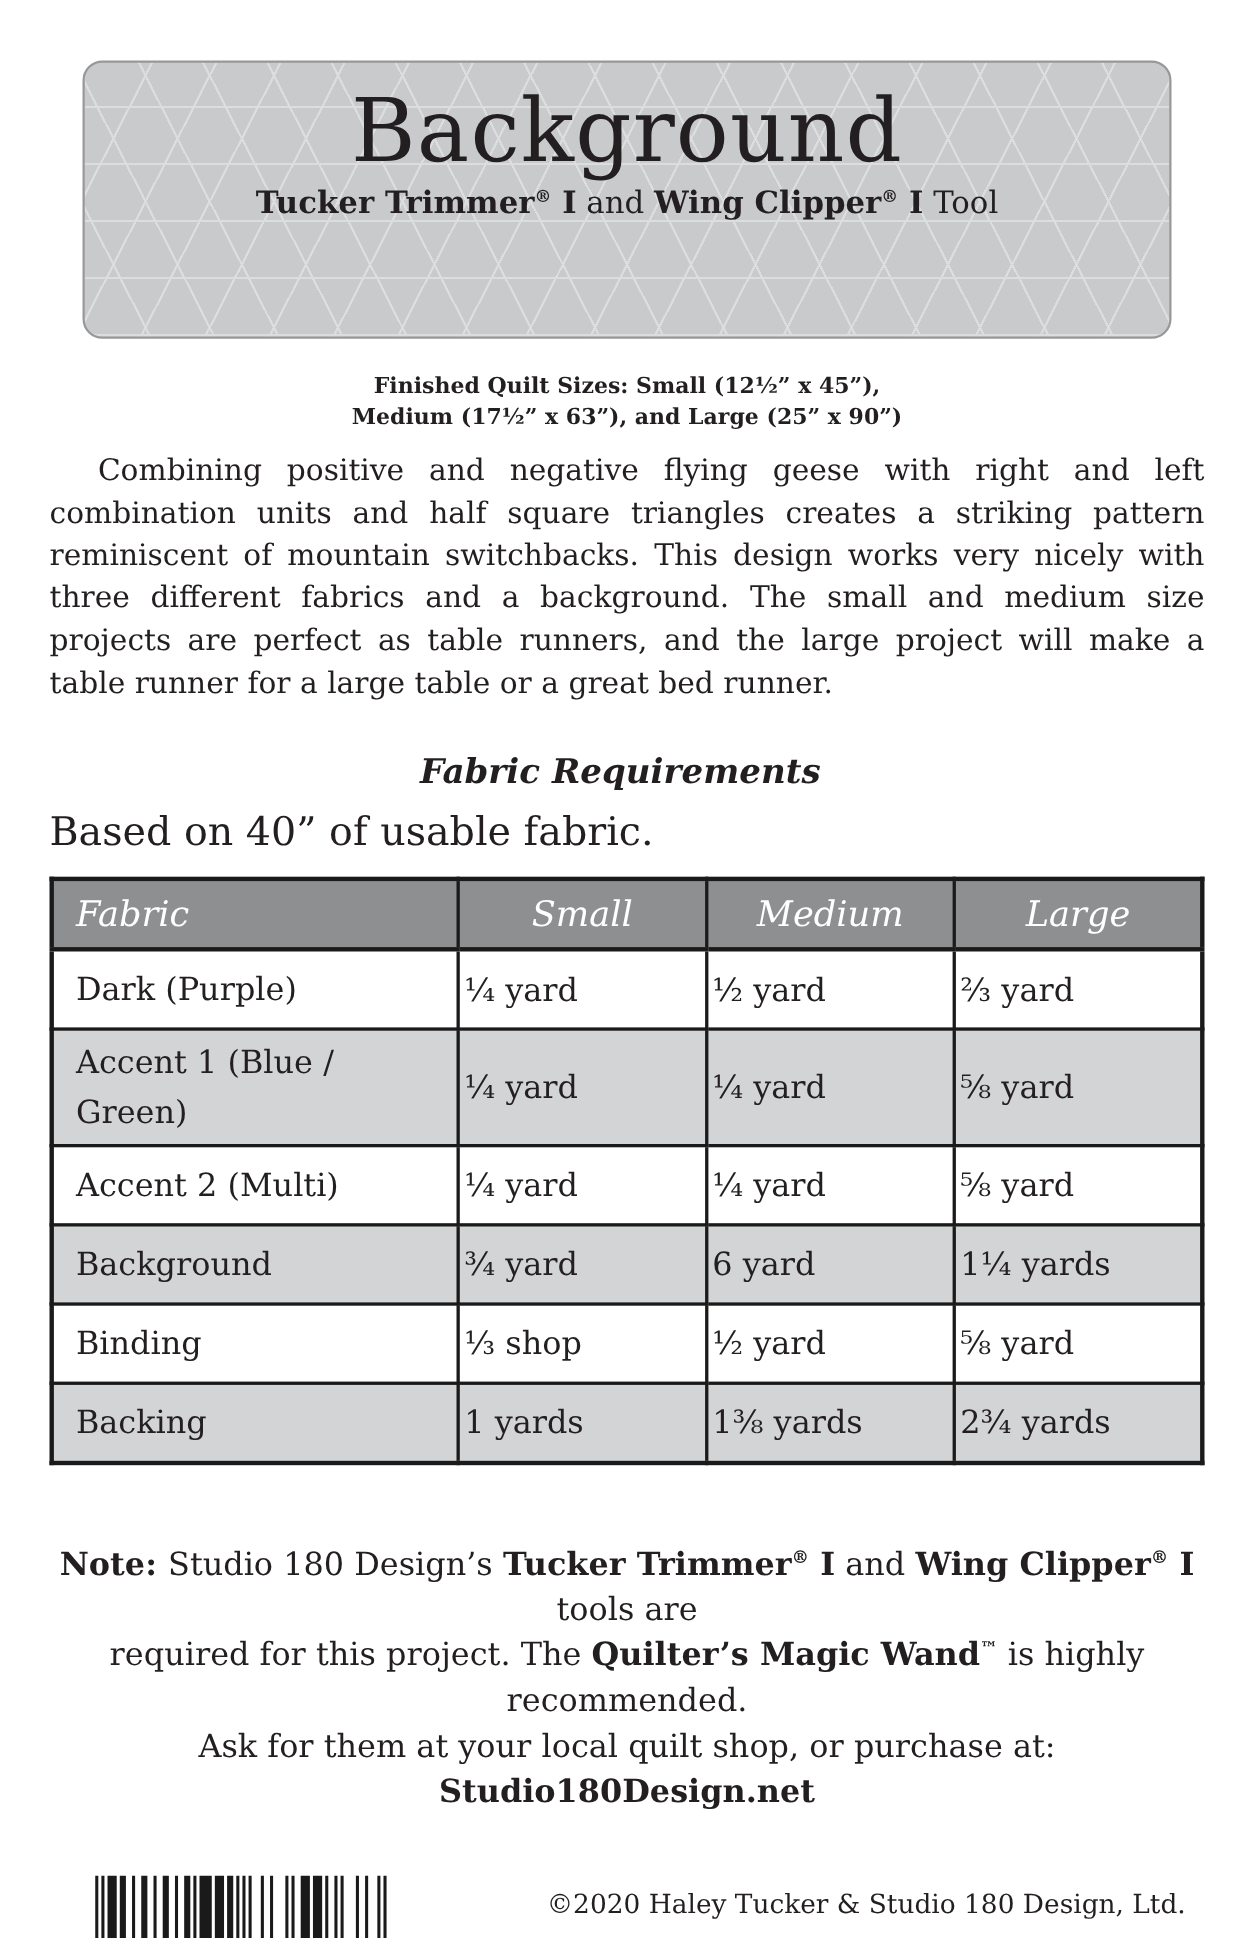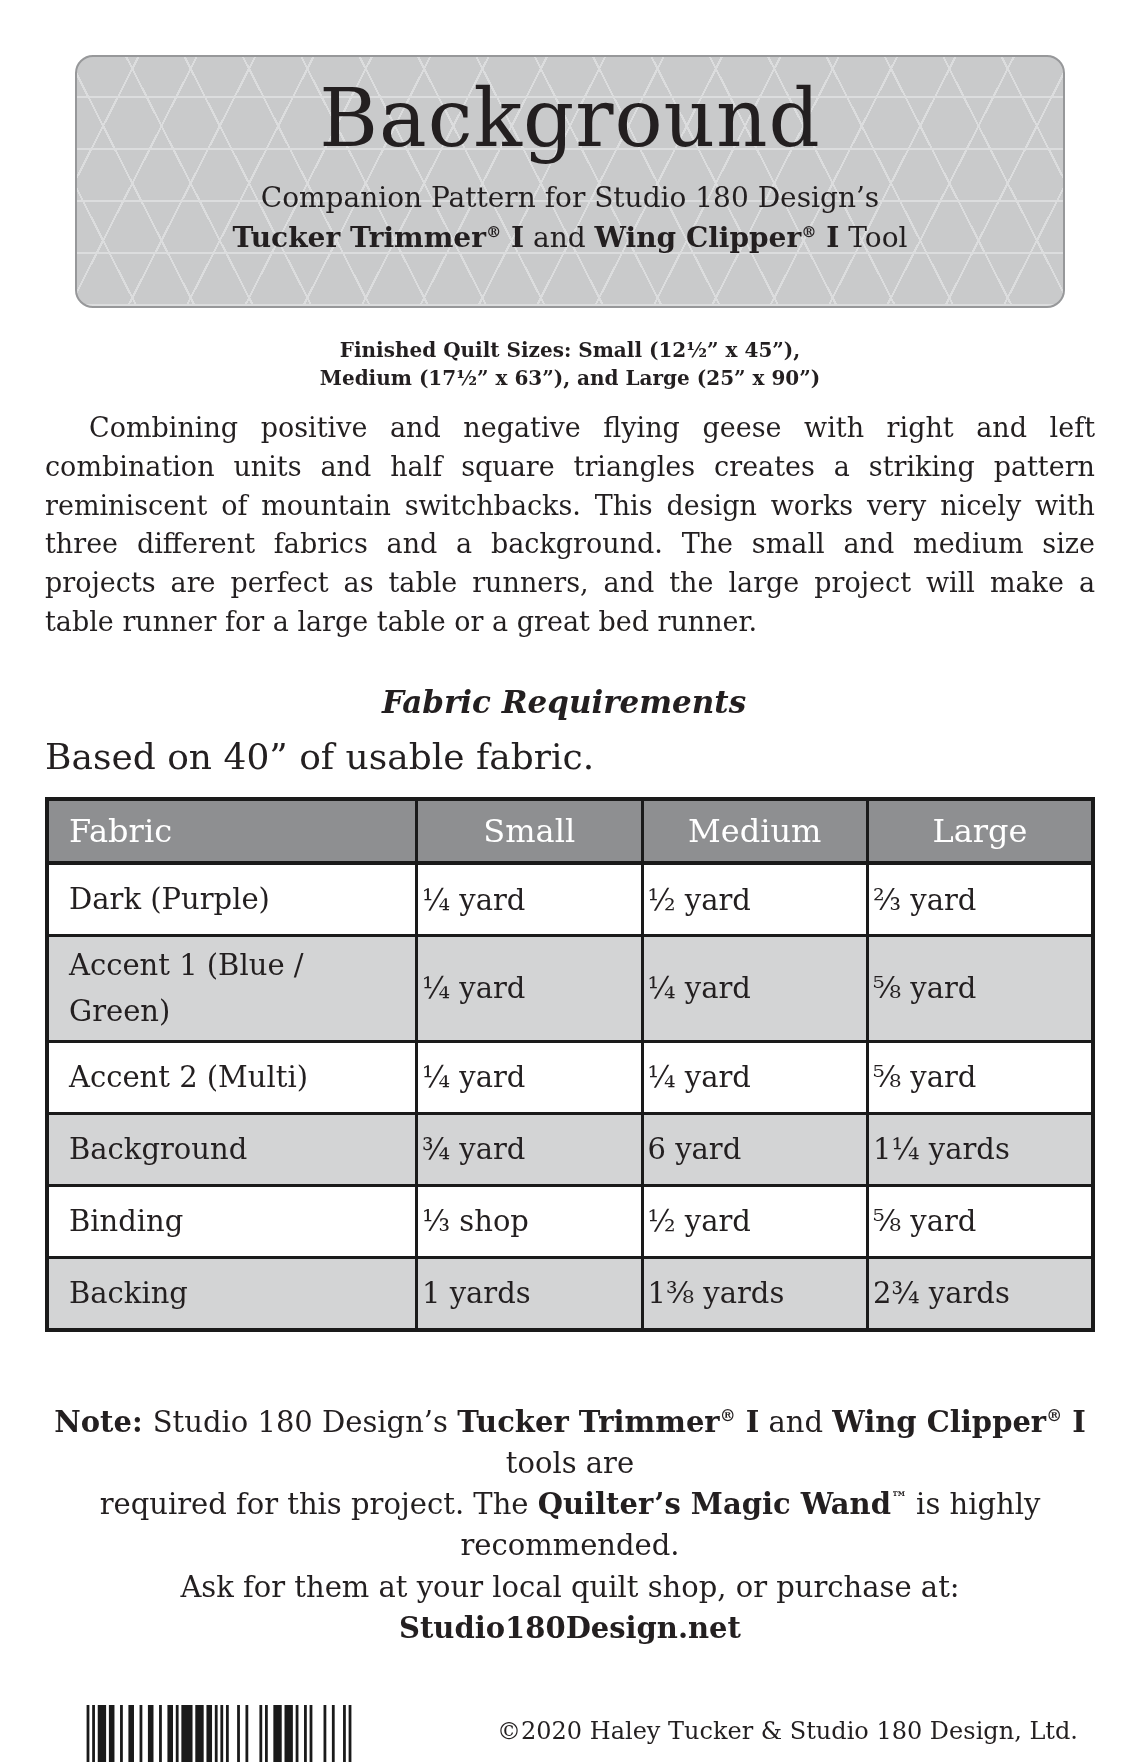--- a/index.html
+++ b/index.html
@@ -58,20 +58,21 @@
     border:4px solid var(--line,#1a1a1a);
     table-layout:fixed;
   }
   table.fabric th, table.fabric td { border:3px solid var(--line,#1a1a1a); font-weight:normal; vertical-align:middle; }
   table.fabric thead th {
     background:var(--head-bg,#8e8f91);
     color:var(--head-text,#ffffff);
     font-size:32px; height:58px;
     text-align:center;
     border-bottom:4px solid var(--line,#1a1a1a);
+    font-style:italic;
   }
   table.fabric thead th.fabric-col { text-align:left; padding-left:20px; width:345px; }
   table.fabric td { font-size:29px; text-align:left; height:59px; padding:5px 4px; }
   table.fabric td.fabric-cell { text-align:left; padding-left:20px; white-space:pre-line; line-height:1.6; }
   table.fabric tbody tr:nth-child(even) { background:var(--row-shade,#d3d4d5); }
 
   
   .note {
     margin:70px 40px 0 40px;
     text-align:center;
@@ -86,21 +87,20 @@
   .copyright { flex:0 0 645px; width:645px; text-align:center; padding-top:12px; }
   .copyright-line { font-size:24px; margin:0 0 12px 0; }
 </style>
 </head>
 <body>
 
 <div class="page" style="--ink: #231f20; --box-bg: #c9cacb; --box-border: #97989a; --pattern-line: #dcddde; --head-bg: #8e8f91; --head-text: #ffffff; --row-shade: #d3d4d5; --line: #1a1a1a;">
 
   <div class="header-box">
     <h1 class="pattern-title">Background</h1>
-    <div class="pattern-subtitle">Companion Pattern for Studio 180 Design’s</div>
     <div class="tools-line"><span style="font-weight: bold;">Tucker Trimmer</span><sup style="font-weight: bold;">®</sup><span style="font-weight: bold;"> I</span><span> and </span><span style="font-weight: bold;">Wing Clipper</span><sup style="font-weight: bold;">®</sup><span style="font-weight: bold;"> I</span><span> Tool</span></div>
   </div>
 
   <h2 class="sizes-heading"><span>Finished Quilt Sizes: Small (12½” x 45”),</span><br><span>Medium (17½” x 63”), and Large (25” x 90”)</span></h2>
 
   <p class="intro">Combining positive and negative flying geese with right and left combination units and half square triangles creates a striking pattern reminiscent of mountain switchbacks. This design works very nicely with three different fabrics and a background.  The small and medium size projects are perfect as table runners, and the large project will make a table runner for a large table or a great bed runner.</p>
 
   <h3 class="fr-title">Fabric Requirements</h3>
   <p class="fr-note">Based on 40” of usable fabric.</p>
 

